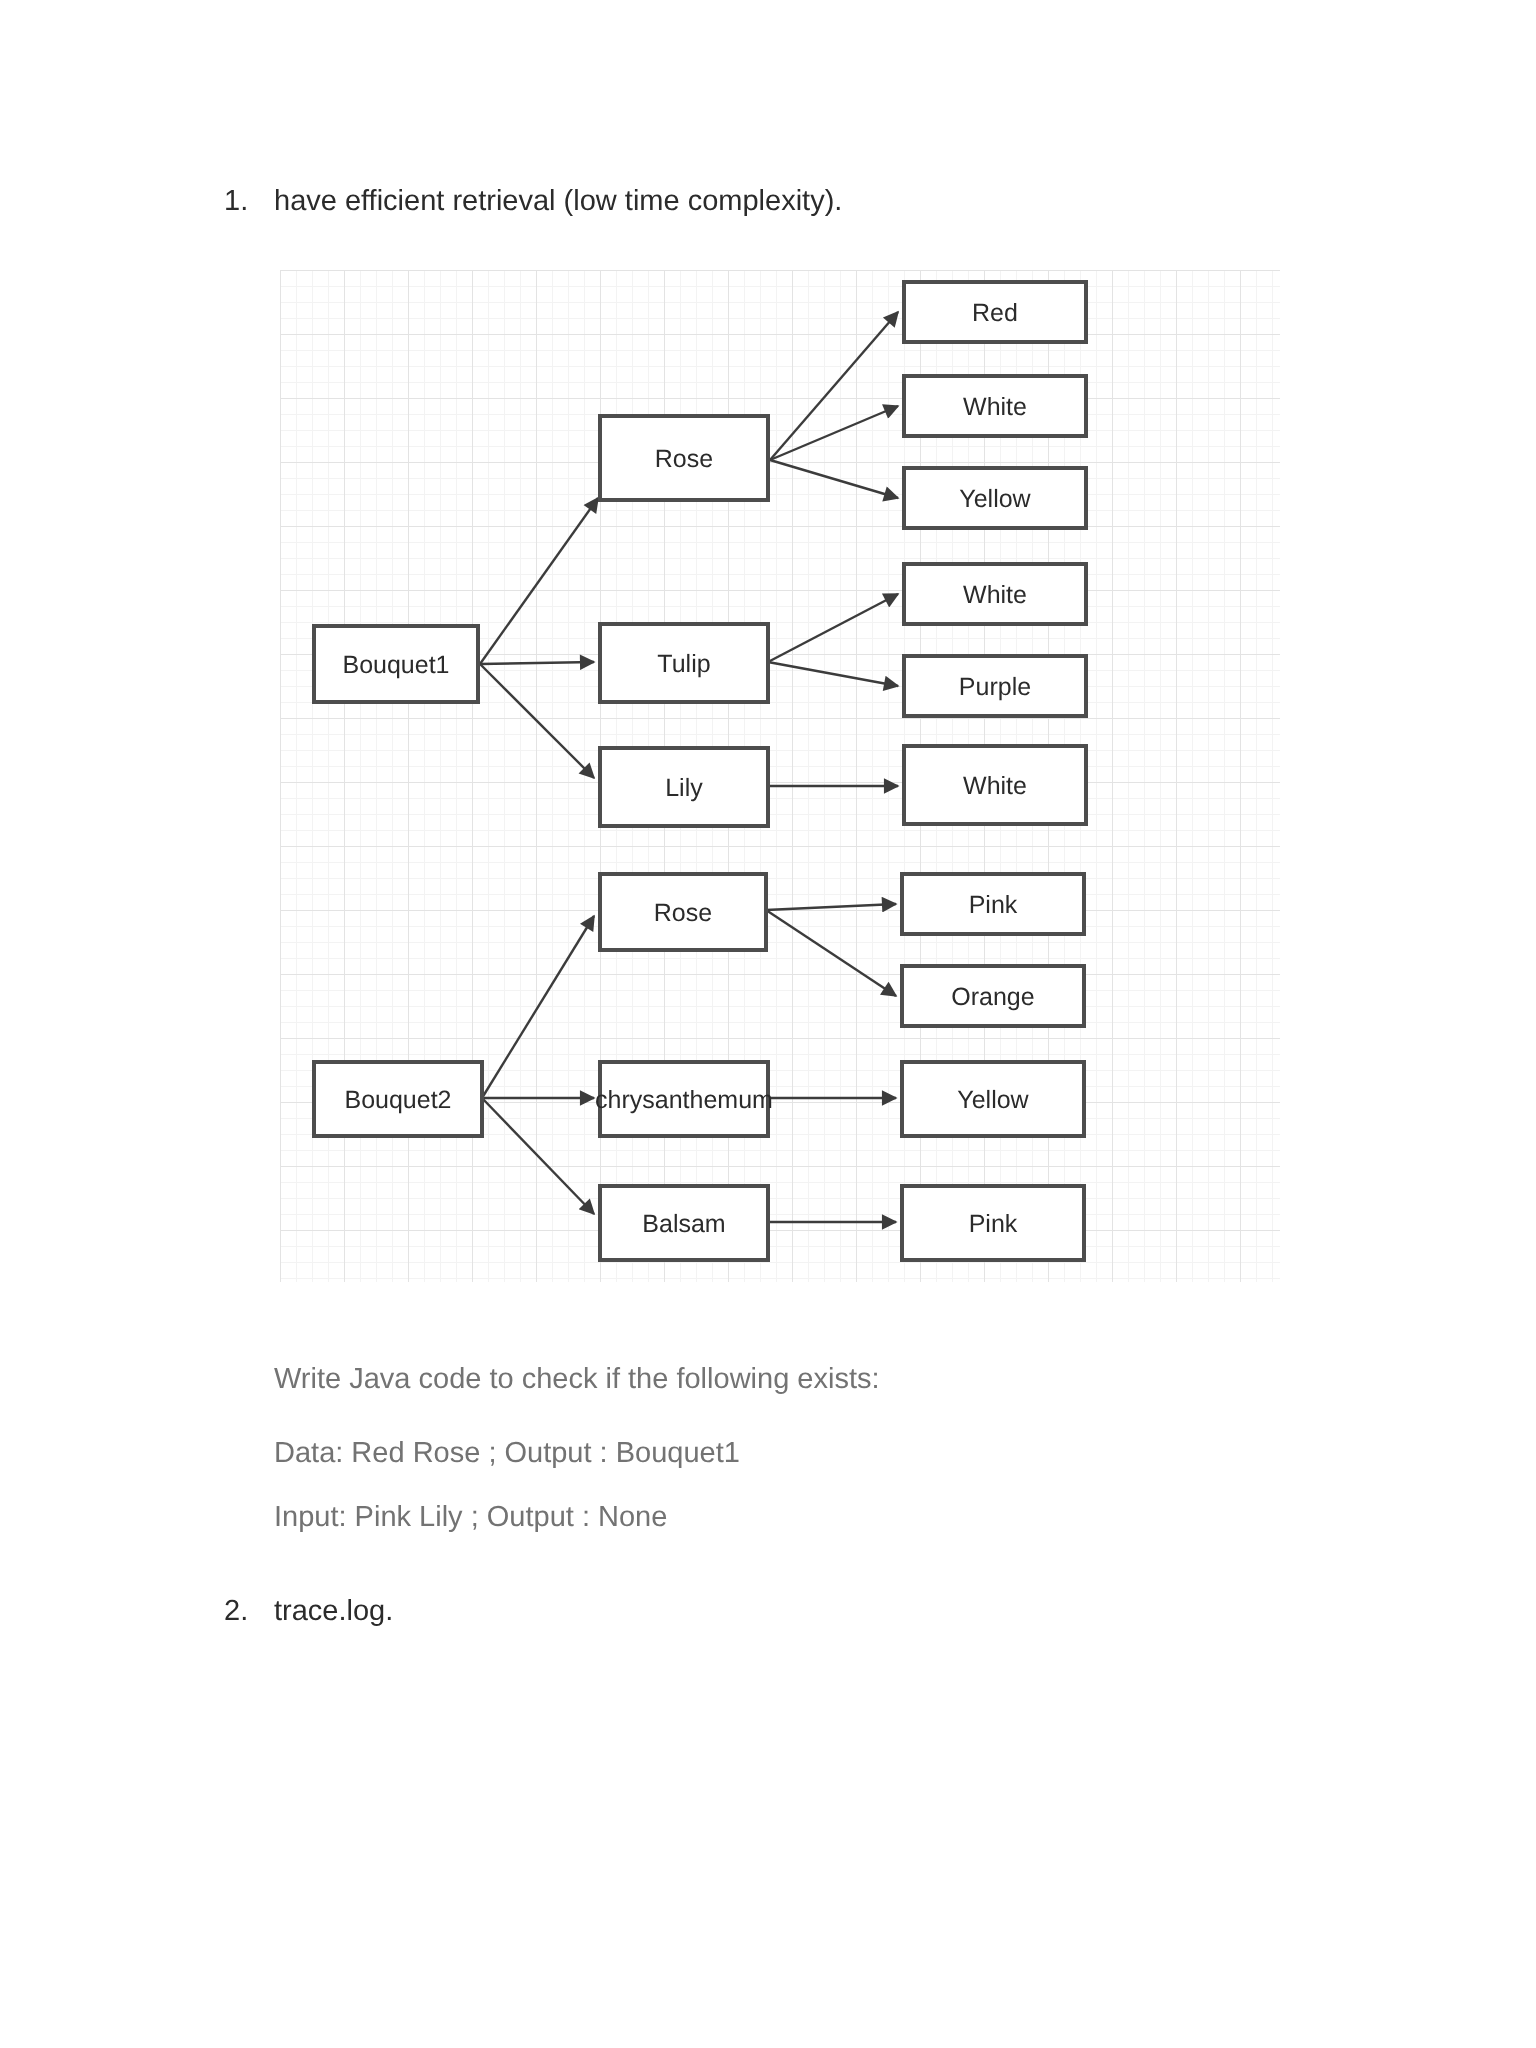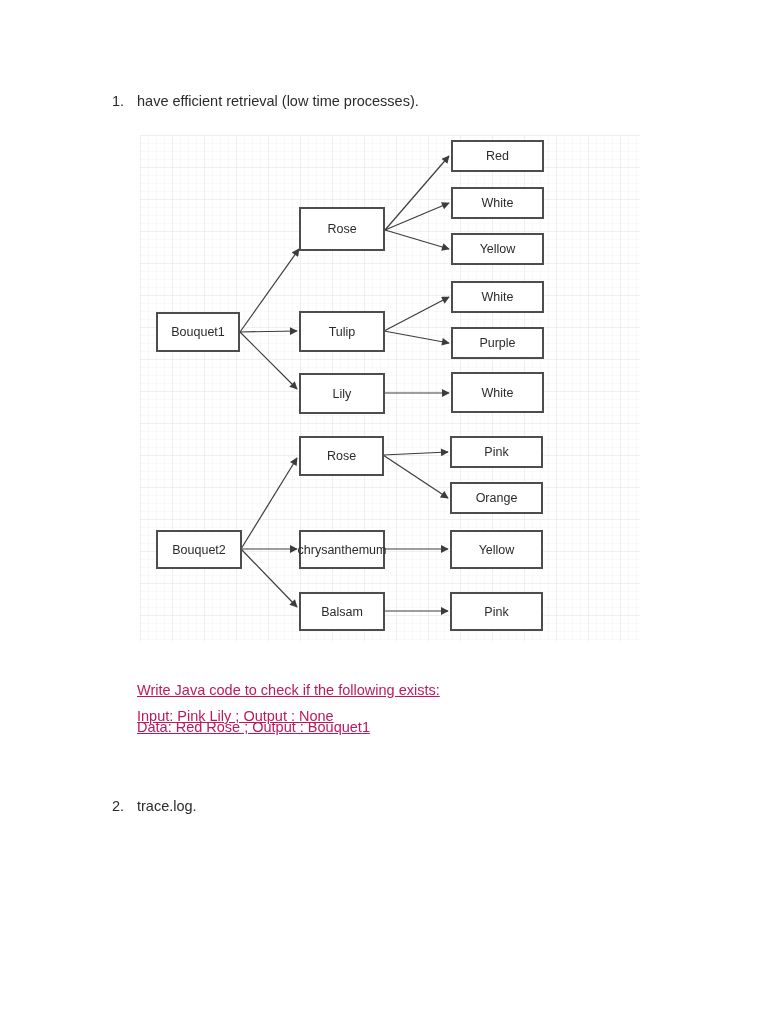--- a/index.html
+++ b/index.html
@@ -12,32 +12,32 @@
   .question{
     position:absolute;display:flex;align-items:flex-start;
     font-size:14.5px;line-height:21px;color:#2b2b2b;
   }
   .qnum{width:25px;flex:none;}
   .qlines div{white-space:nowrap;}
   .diagram-wrap{position:absolute;left:140px;top:135px;width:500px;height:506px;}
   svg text{font-family:"Liberation Sans",sans-serif;fill:#2b2b2b;}
   .note-line{
     position:absolute;left:137px;font-size:14.5px;line-height:19px;
-    white-space:nowrap;color:#be185d;text-decoration:underline;
+    white-space:nowrap;color:#737373;
   }
 </style>
 </head>
 <body>
 
 <div class="page">
 
   <div class="question" style="left:112px;top:91px;">
     <div class="qnum">1.</div>
     <div class="qlines">
-      <div>have efficient retrieval (low time processes).</div>
+      <div>have efficient retrieval (low time complexity).</div>
     </div>
   </div>
 
   <div class="diagram-wrap">
     <svg width="500" height="506" viewBox="0 0 500 506">
       <defs>
         <pattern id="gridMinor" width="8" height="8" patternUnits="userSpaceOnUse">
           <path d="M 8 0 L 0 0 0 8" fill="none" stroke="#f3f3f3" stroke-width="1"></path>
         </pattern>
         <pattern id="gridMajor" width="32" height="32" patternUnits="userSpaceOnUse">
@@ -101,21 +101,21 @@
           <rect x="160" y="458" width="84" height="37" fill="#ffffff" stroke="#4d4d4d" stroke-width="2"></rect>
           <text x="202" y="477.5" text-anchor="middle" dominant-baseline="middle" font-size="12.5">Balsam</text>
           <rect x="311" y="458" width="91" height="37" fill="#ffffff" stroke="#4d4d4d" stroke-width="2"></rect>
           <text x="356.5" y="477.5" text-anchor="middle" dominant-baseline="middle" font-size="12.5">Pink</text>
         </g>
     </svg>
   </div>
 
   <div class="note-line" style="top:681px;">Write Java code to check if the following exists:</div>
   <div class="note-line" style="top:718px;">Data: Red Rose ; Output : Bouquet1</div>
-  <div class="note-line" style="top:707px;">Input: Pink Lily ; Output : None</div>
+  <div class="note-line" style="top:750px;">Input: Pink Lily ; Output : None</div>
 
   <div class="question" style="left:112px;top:796px;">
     <div class="qnum">2.</div>
     <div class="qlines">
       <div>trace.log.</div>
     </div>
   </div>
 
 </div>
 

